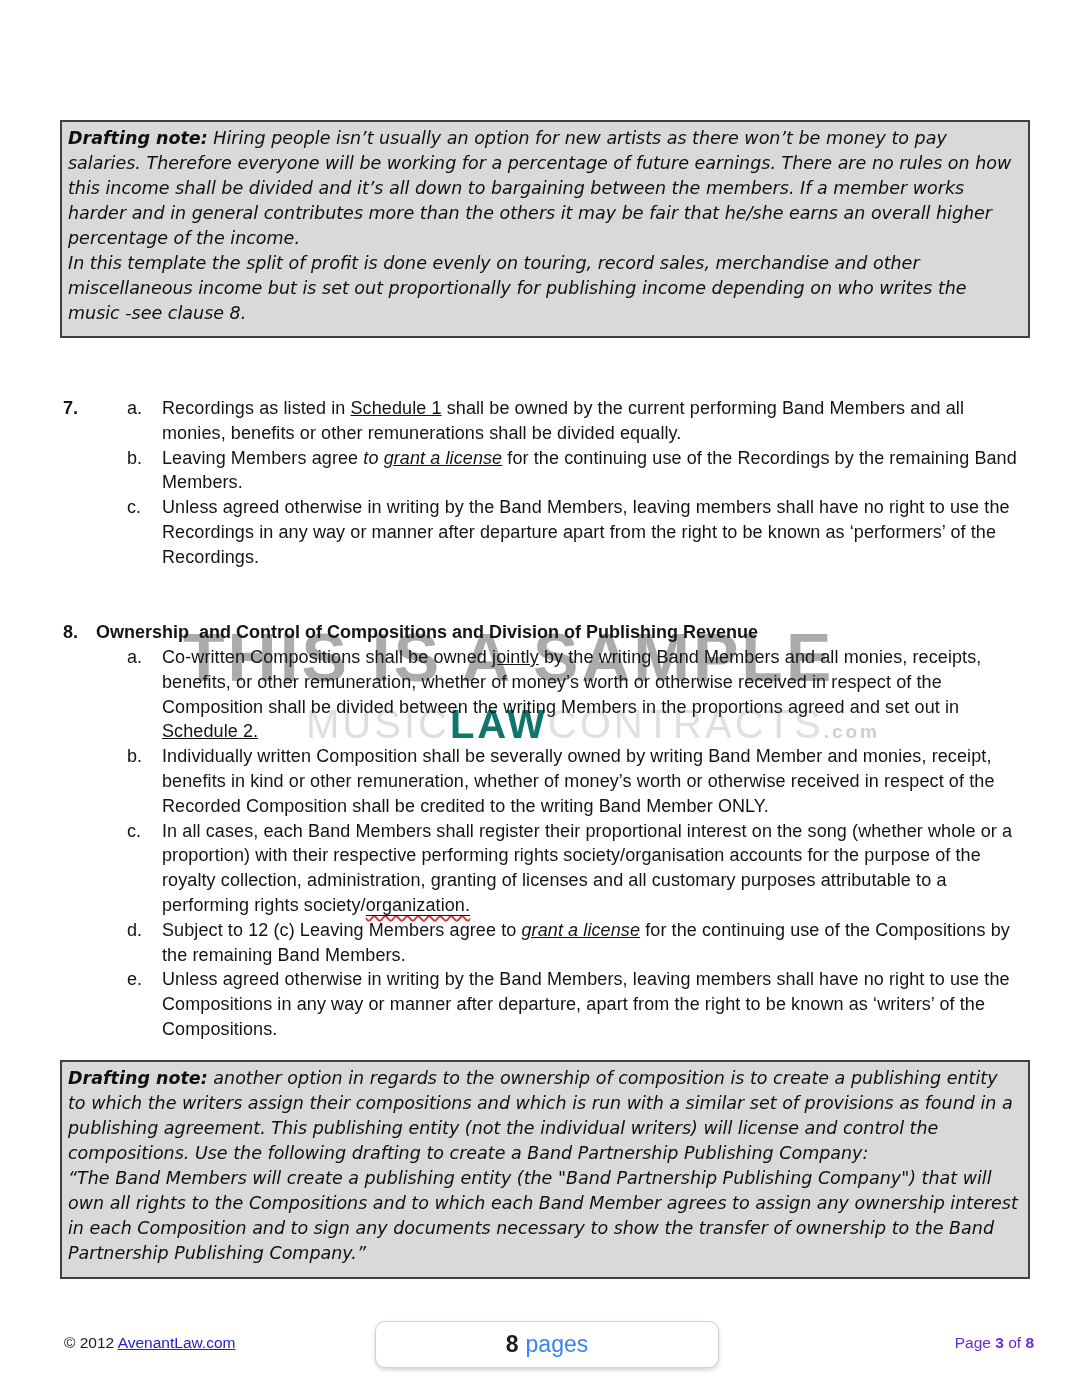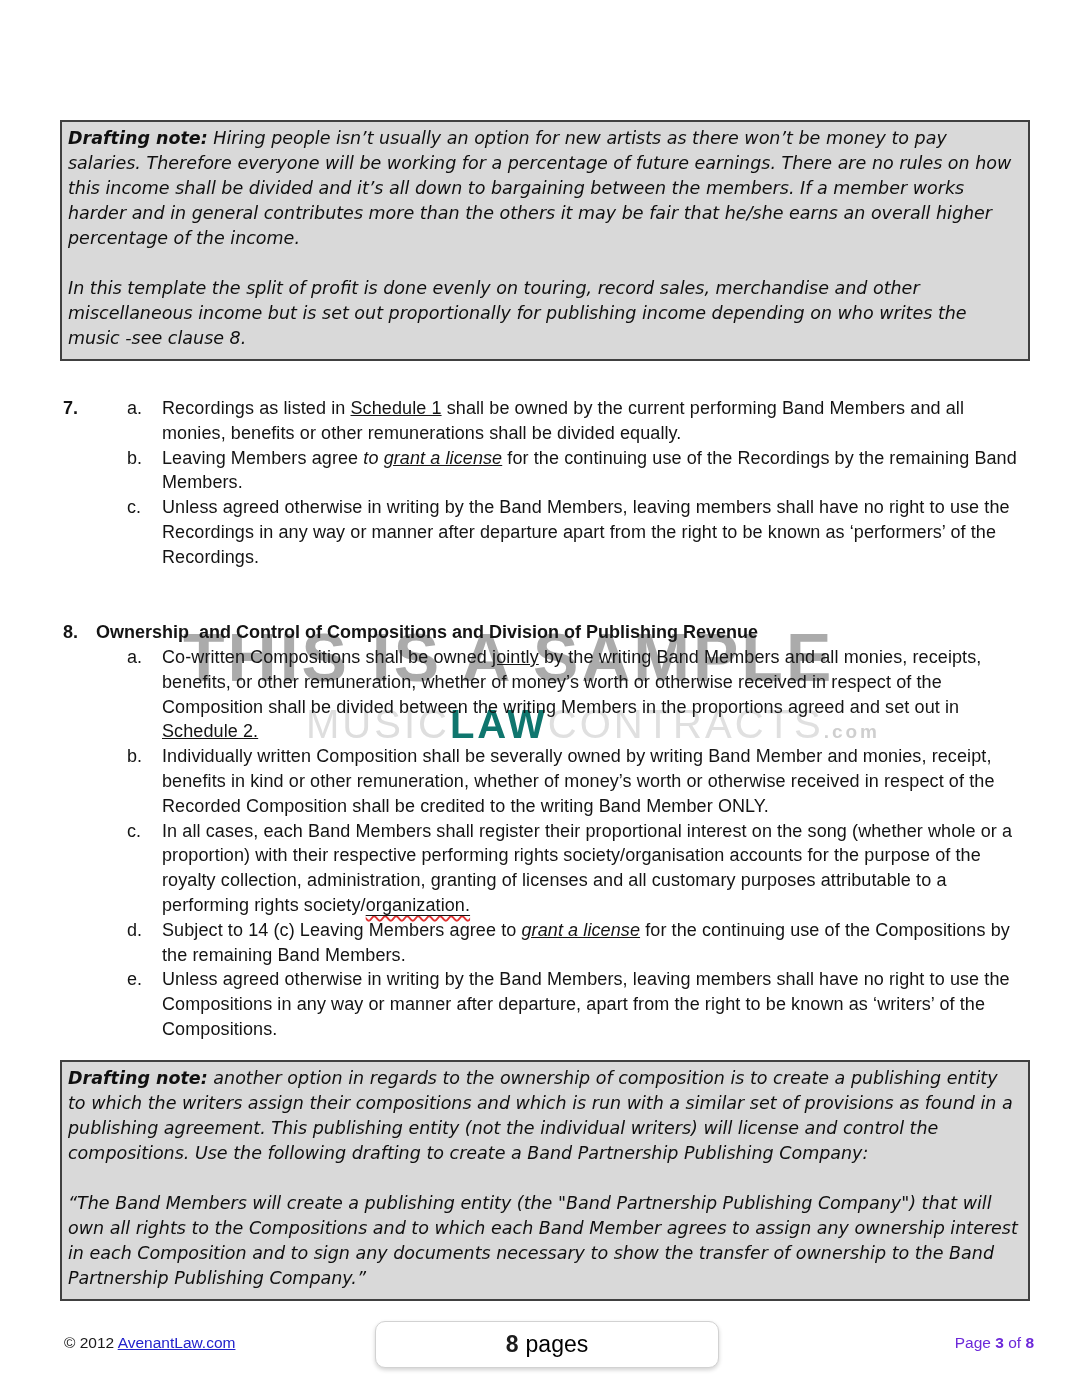--- a/index.html
+++ b/index.html
@@ -34,21 +34,21 @@
     position:absolute; left:0; width:970px;
     background:#d9d9d9;
     border:2px solid #404040;
     padding:4px 8px 8px 6px;
     font-family:"DejaVu Sans", sans-serif;
     font-style:italic;
     font-size:17.5px; line-height:25px;
     color:#0f0f0f;
   }
   .note-box .nb-label { font-weight:bold; }
-  .note-box .nb-para2 { margin-top:25px; }
+  .note-box .nb-para2 { }
   #note1 { top:0; min-height:218px; }
   #note2 { top:940px; min-height:219px; }
   .section { position:absolute; left:0; width:970px; }
   #sec7 { top:276px; }
   #sec8 { top:500px; }
   .sec-head {
     position:relative; padding-left:36px;
     font-weight:bold; font-size:18px; line-height:25px;
     white-space:pre-wrap;
   }
@@ -76,21 +76,21 @@
     position:absolute; left:375px; top:1321px; z-index:2;
     width:344px; height:47px;
     background:#ffffff;
     border:1px solid #d2d2d2;
     border-radius:10px;
     box-shadow:0 2px 4px rgba(0,0,0,0.18);
     display:flex; align-items:center; justify-content:center;
     font-size:23px; cursor:pointer;
   }
   .pages-btn .count { font-weight:bold; color:#1c1c1c; }
-  .pages-btn .word  { color:#000000; margin-left:7px; }
+  .pages-btn .word  { color:#3b82f6; margin-left:7px; }
   .footer-right {
     position:absolute; right:56px; top:1334px; z-index:2;
     font-size:15.5px; color:#6d28d9;
   }
   .footer-right b { font-weight:bold; }
 </style>
 </head>
 <body>
 
 <div class="page">
@@ -123,21 +123,21 @@
       <div class="item">
         <span class="letter">a.</span><span>Co-written Compositions shall be owned </span><span class="u">jointly</span><span> by the writing Band Members and all monies, receipts, benefits, or other remuneration, whether of money’s worth or otherwise received in respect of the Composition shall be divided between the writing Members in the proportions agreed and set out in </span><span class="u">Schedule 2.</span>
       </div>
       <div class="item">
         <span class="letter">b.</span><span>Individually written Composition shall be severally owned by writing Band Member and monies, receipt, benefits in kind or other remuneration, whether of money’s worth or otherwise received in respect of the Recorded Composition shall be credited to the writing Band Member ONLY.</span>
       </div>
       <div class="item">
         <span class="letter">c.</span><span>In all cases, each Band Members shall register their proportional interest on the song (whether whole or a proportion) with their respective performing rights society/organisation accounts for the purpose of the royalty collection, administration, granting of licenses and all customary purposes attributable to a performing rights society/</span><span class="spell"><span class="inner">organization.</span></span>
       </div>
       <div class="item">
-        <span class="letter">d.</span><span>Subject to 14 (c) Leaving Members agree to </span><span class="iu">grant a license</span><span> for the continuing use of the Compositions by the remaining Band Members.</span>
+        <span class="letter">d.</span><span>Subject to 12 (c) Leaving Members agree to </span><span class="iu">grant a license</span><span> for the continuing use of the Compositions by the remaining Band Members.</span>
       </div>
       <div class="item">
         <span class="letter">e.</span><span>Unless agreed otherwise in writing by the Band Members, leaving members shall have no right to use the Compositions in any way or manner after departure, apart from the right to be known as ‘writers’ of the Compositions.</span>
       </div>
     </div>
 
     <div class="note-box" id="note2">
       <p><span class="nb-label">Drafting note:</span><span> another option in regards to the ownership of composition is to create a publishing entity to which the writers assign their compositions and which is run with a similar set of provisions as found in a publishing agreement. This publishing entity (not the individual writers) will license and control the compositions. Use the following drafting to create a Band Partnership Publishing Company:</span></p>
       <p class="nb-para2">“The Band Members will create a publishing entity (the "Band Partnership Publishing Company") that will own all rights to the Compositions and to which each Band Member agrees to assign any ownership interest in each Composition and to sign any documents necessary to show the transfer of ownership to the Band Partnership Publishing Company.”</p>
     </div>

